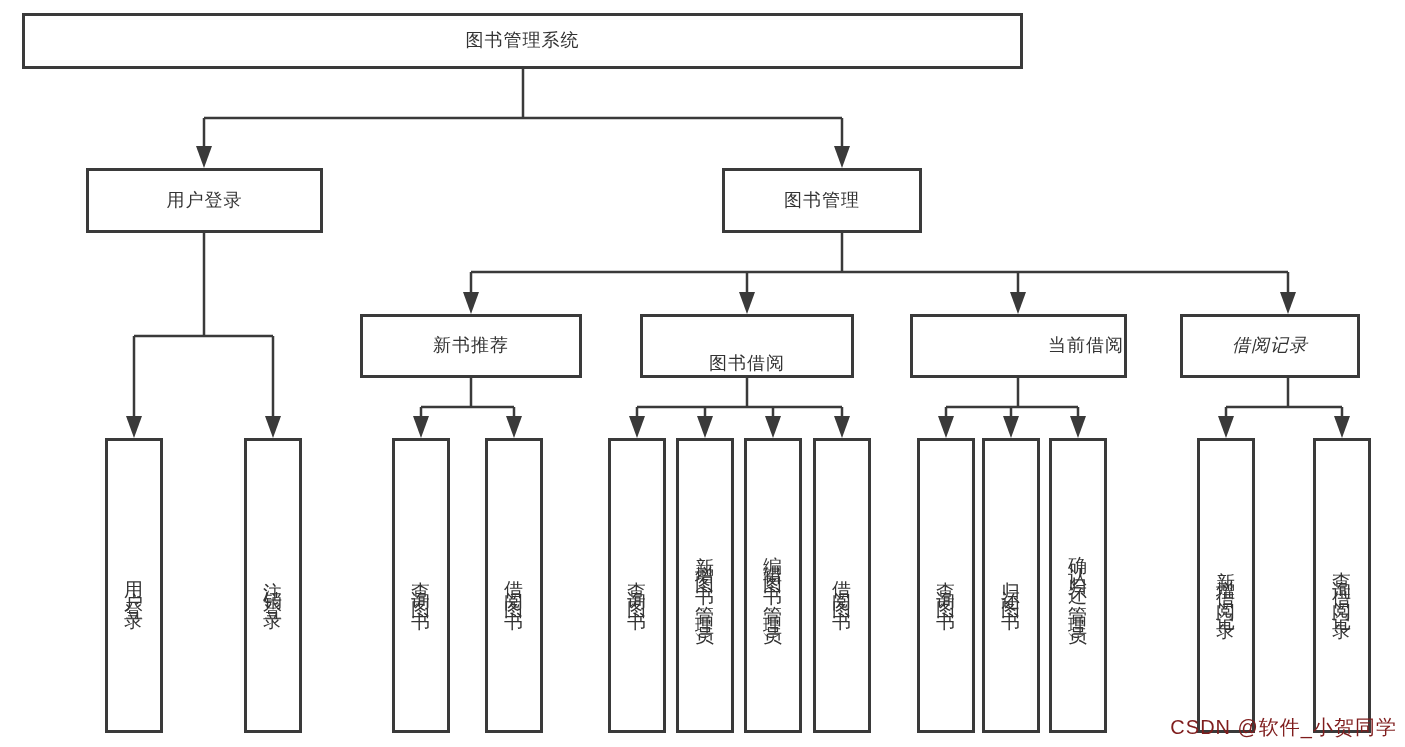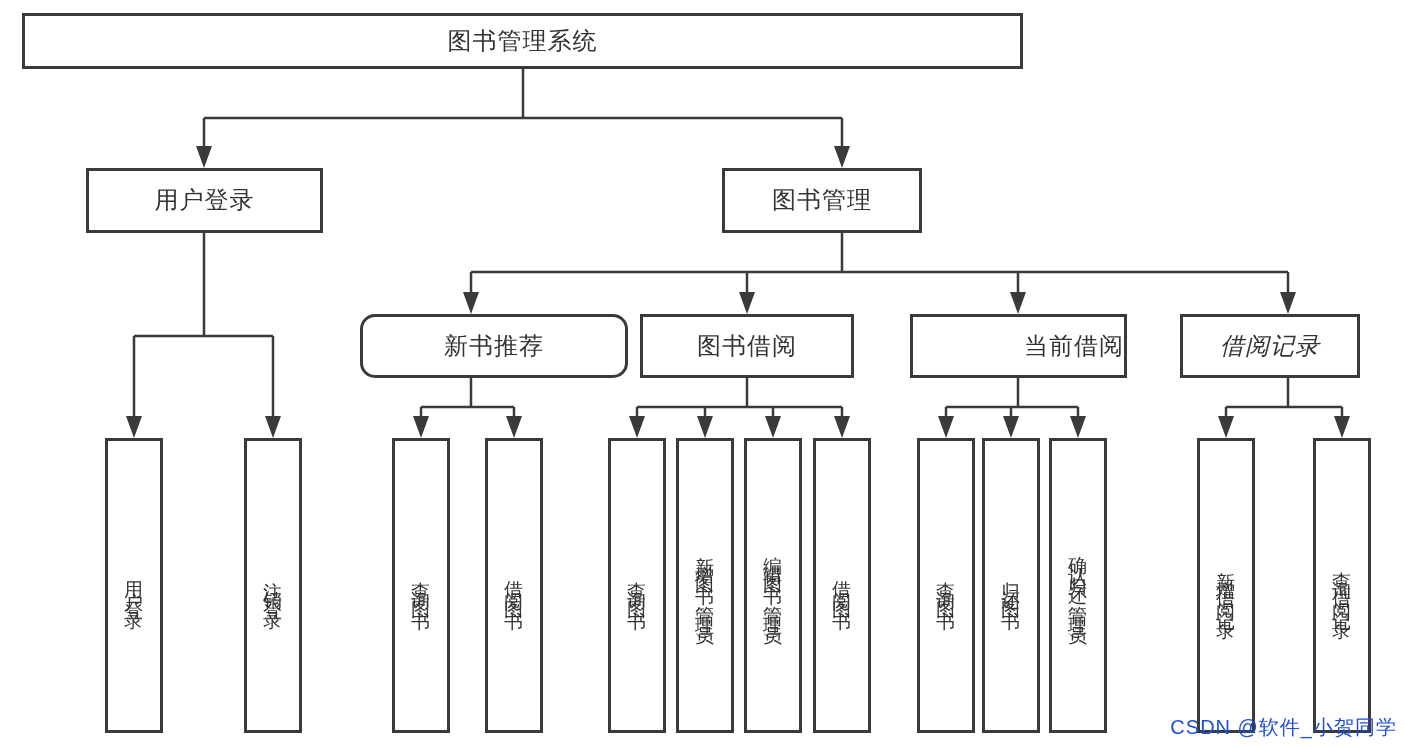--- a/index.html
+++ b/index.html
@@ -25,21 +25,21 @@
   }
   .box {
     position: absolute;
     box-sizing: border-box;
     border: 3px solid #3a3a3a;
     background: #ffffff;
     display: flex;
     align-items: center;
     justify-content: center;
     color: #333333;
-    font-size: 24px;
+    font-size: 18px;
     letter-spacing: 1px;
     text-align: center;
     line-height: 1.2;
   }
   .hbox-root   { left: 22px;  top: 13px;  width: 1001px; height: 56px; }
   .hbox-l2    { top: 168px; height: 65px; }
   .hbox-l3    { top: 314px; height: 64px; }
   .leaf {
     top: 438px;
     width: 58px;
@@ -49,21 +49,21 @@
     font-size: 19px;
     letter-spacing: 10px;
     line-height: 1;
     padding: 6px 0;
   }
   #watermark {
     position: absolute;
     right: 8px;
     bottom: 6px;
     font-size: 20px;
-    color: #1d4ed8;
+    color: #7f1d1d;
     letter-spacing: 1px;
     white-space: nowrap;
   }
 </style>
 </head>
 <body>
 
 <div id="canvas">
 
   <svg id="connectors" viewBox="0 0 1405 747" xmlns="http://www.w3.org/2000/svg">
@@ -125,24 +125,24 @@
     <span>图书管理系统</span>
   </div>
 
   <div class="box hbox-l2" style="left:86px;width:237px;">
     <span>用户登录</span>
   </div>
   <div class="box hbox-l2" style="left:722px;width:200px;">
     <span>图书管理</span>
   </div>
 
-  <div class="box hbox-l3" style="left:360px;width:268px;border-radius:15px;">
+  <div class="box hbox-l3" style="left:360px;width:222px;">
     <span>新书推荐</span>
   </div>
-  <div class="box hbox-l3" style="left:640px;width:214px;">
+  <div class="box hbox-l3" style="left:640px;width:214px;align-items:flex-end;">
     <span>图书借阅</span>
   </div>
   <div class="box hbox-l3" style="left:910px;width:217px;justify-content:flex-end;">
     <span>当前借阅</span>
   </div>
   <div class="box hbox-l3" style="left:1180px;width:180px;font-style:italic;">
     <span>借阅记录</span>
   </div>
 
   <div class="box leaf" style="left:105px;">

